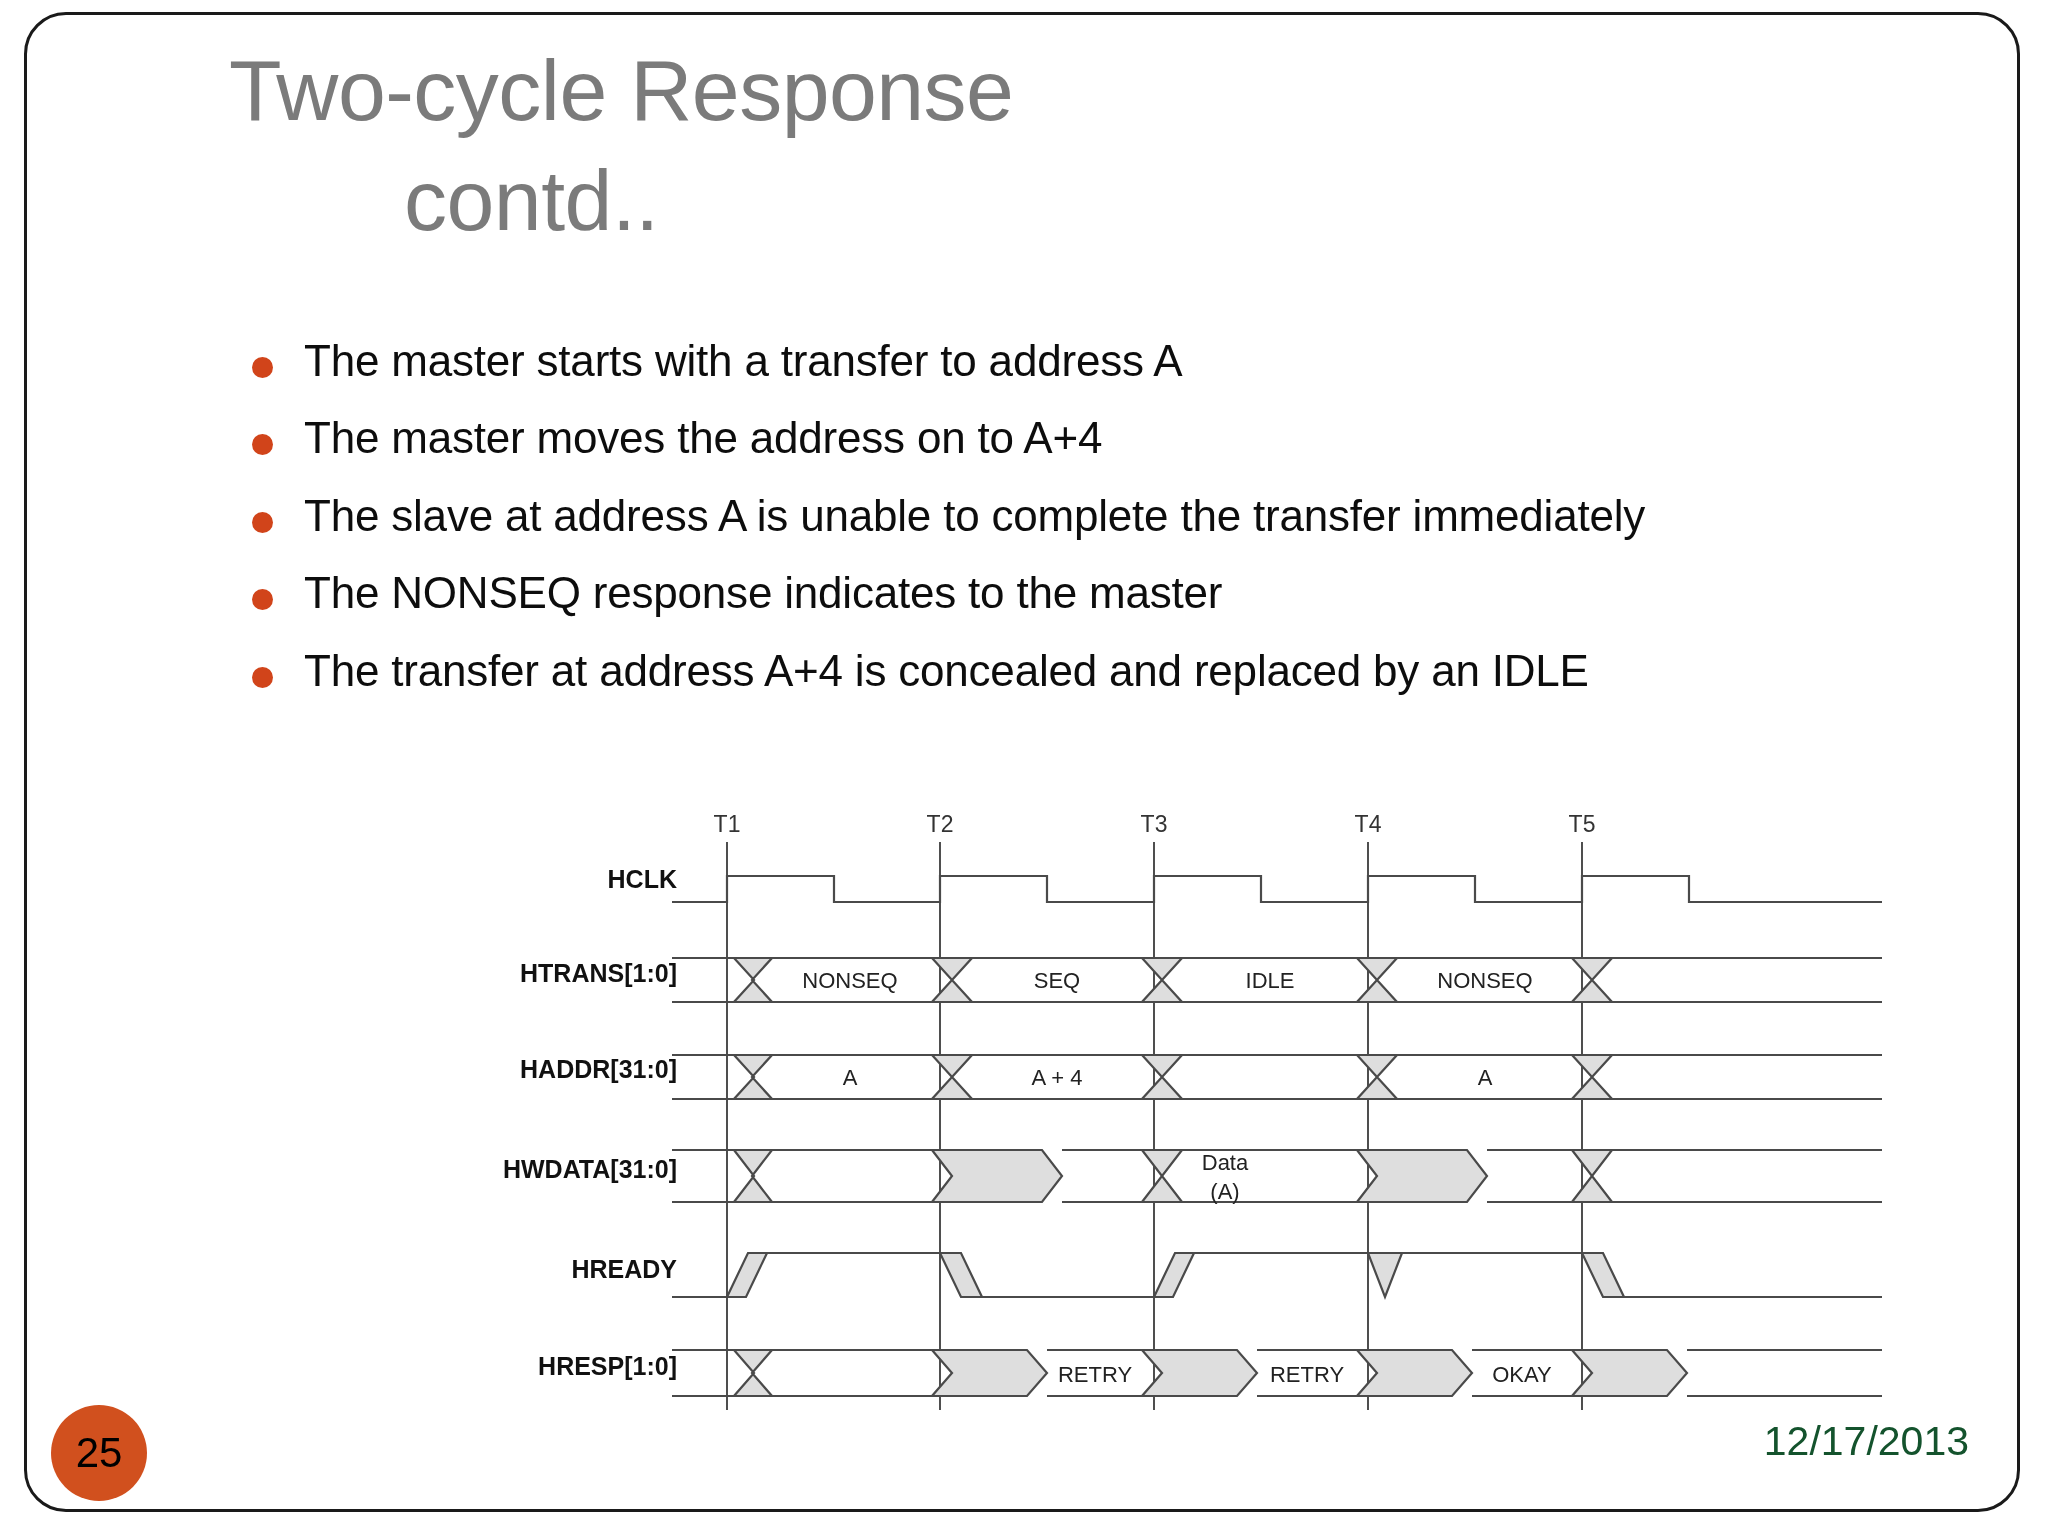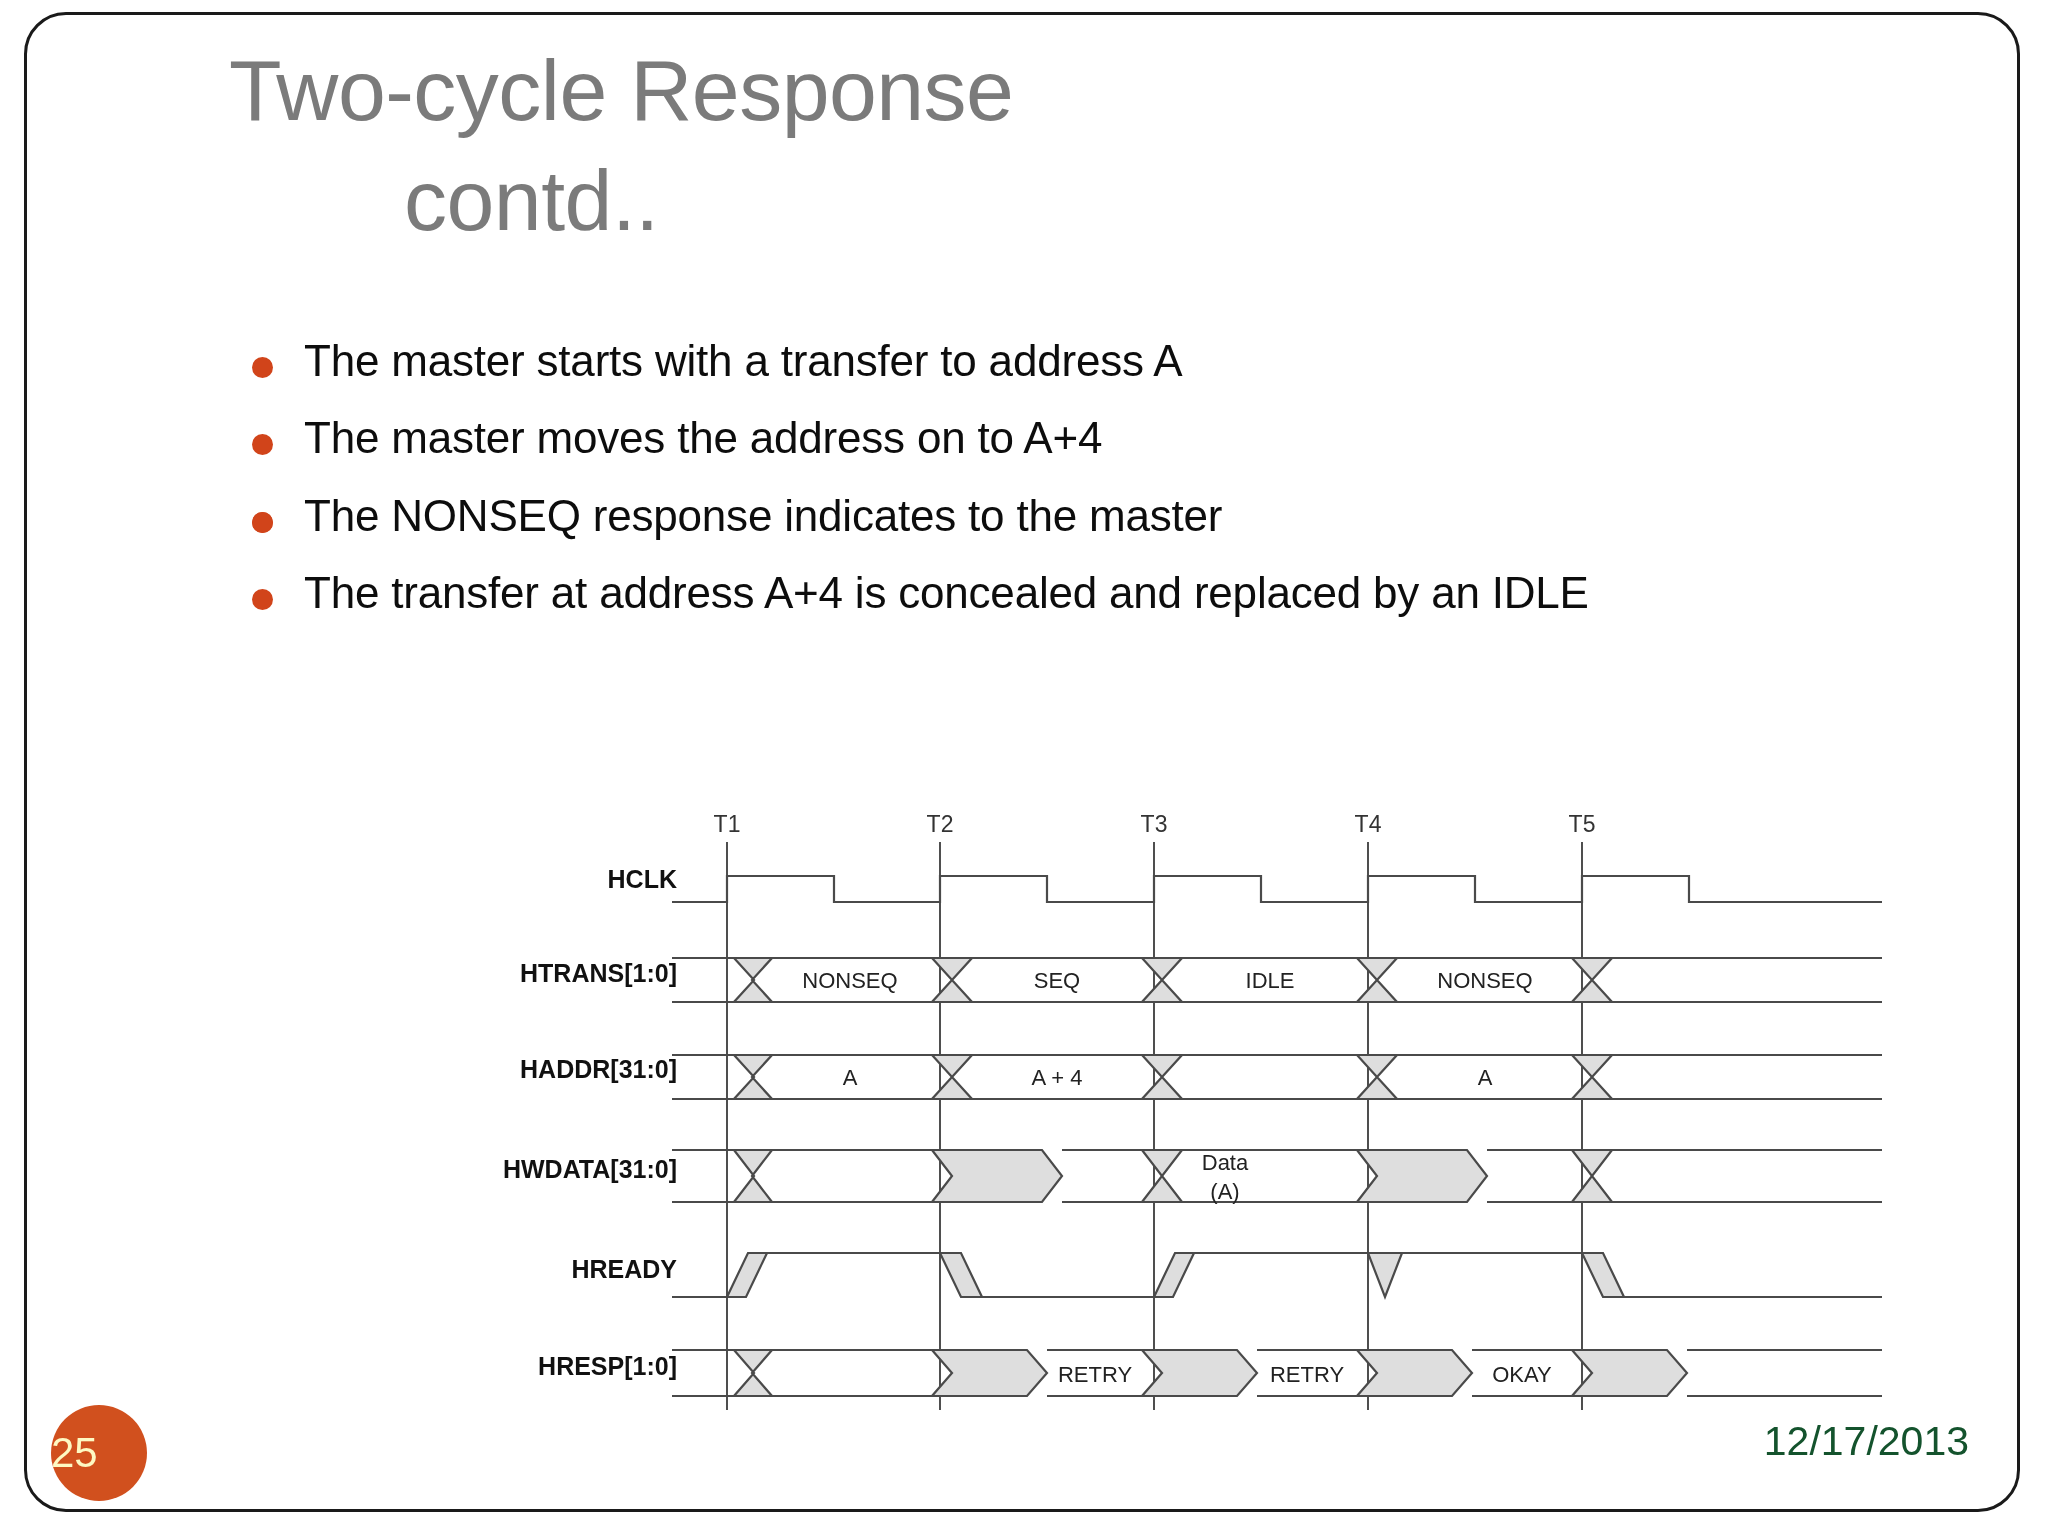--- a/index.html
+++ b/index.html
@@ -50,22 +50,22 @@
     width:1460px; height:630px;
     background:#ffffff;
   }
   #diagram svg{ display:block; }
 
   
   #pagebadge{
     position:absolute; left:24px; top:1390px;
     width:96px; height:96px; border-radius:50%;
     background:#d1501e;
-    color:#fef9c3; font-size:42px;
-    display:flex; align-items:center; justify-content:flex-start;
+    color:#000000; font-size:42px;
+    display:flex; align-items:center; justify-content:center;
   }
   #company{
     position:absolute; left:205px; top:1403px;
     font-size:41px; color:#7b7b7b;
   }
   #date{
     position:absolute; right:48px; top:1403px;
     font-size:41px; color:#14532d;
   }
 </style>
@@ -83,20 +83,21 @@
     <div class="bullet">
       <span class="dot"></span>
       <span>The master starts with a transfer to address A</span>
     </div>
     <div class="bullet">
       <span class="dot"></span>
       <span>The master moves the address on to A+4</span>
     </div>
     <div class="bullet">
       <span class="dot"></span>
+      <span> The slave at address A is unable to complete the transfer immediately</span>
     </div>
     <div class="bullet">
       <span class="dot"></span>
       <span> The NONSEQ response indicates to the master</span>
     </div>
     <div class="bullet">
       <span class="dot"></span>
       <span> The transfer at address A+4 is concealed and replaced by an IDLE</span>
     </div>
   </div>

